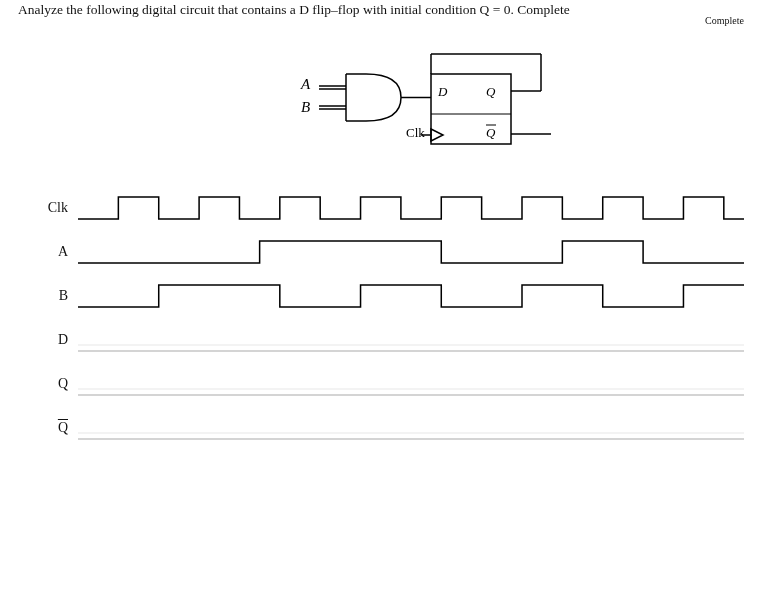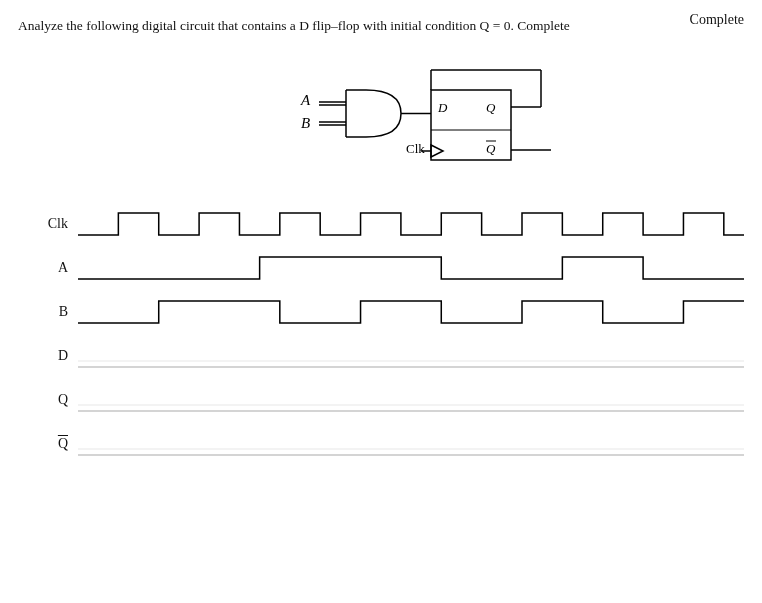--- a/index.html
+++ b/index.html
@@ -9,21 +9,21 @@
       background: #fff;
       font-family: 'Times New Roman', Times, serif;
       font-size: 14px;
       overflow: hidden;
       position: relative;
     }
 
     .page-container {
       width: 762px;
       height: 430px;
-      padding: 16px 18px 10px 18px;
+      padding: 0 18px 10px 18px;
       position: relative;
     }
 
     .problem-text {
       font-size: 13.5px;
       line-height: 1.5;
       margin-bottom: 14px;
       color: #111;
     }
 
@@ -241,16 +241,16 @@
         <svg viewBox="0 0 660 38" preserveAspectRatio="none" width="660" height="38">
           <line x1="0" y1="30" x2="660" y2="30" stroke="#aaa" stroke-width="1"></line>
           <line x1="0" y1="24" x2="660" y2="24" stroke="#ccc" stroke-width="0.5"></line>
         </svg>
       </div>
     </div>
 
   </div>
 
   <div style="position: absolute; top: 12px; right: 18px;">
-    <button style="font-family: 'Times New Roman', serif; font-size: 14px; background: none; border: none; color: #111; cursor: pointer; font-weight: normal;">Complete</button>
+    <button style="font-family: 'Times New Roman', serif; font-size: 10px; background: none; border: none; color: #111; cursor: pointer; font-weight: normal;">Complete</button>
   </div>
 
 </div>
 
 </body></html>

